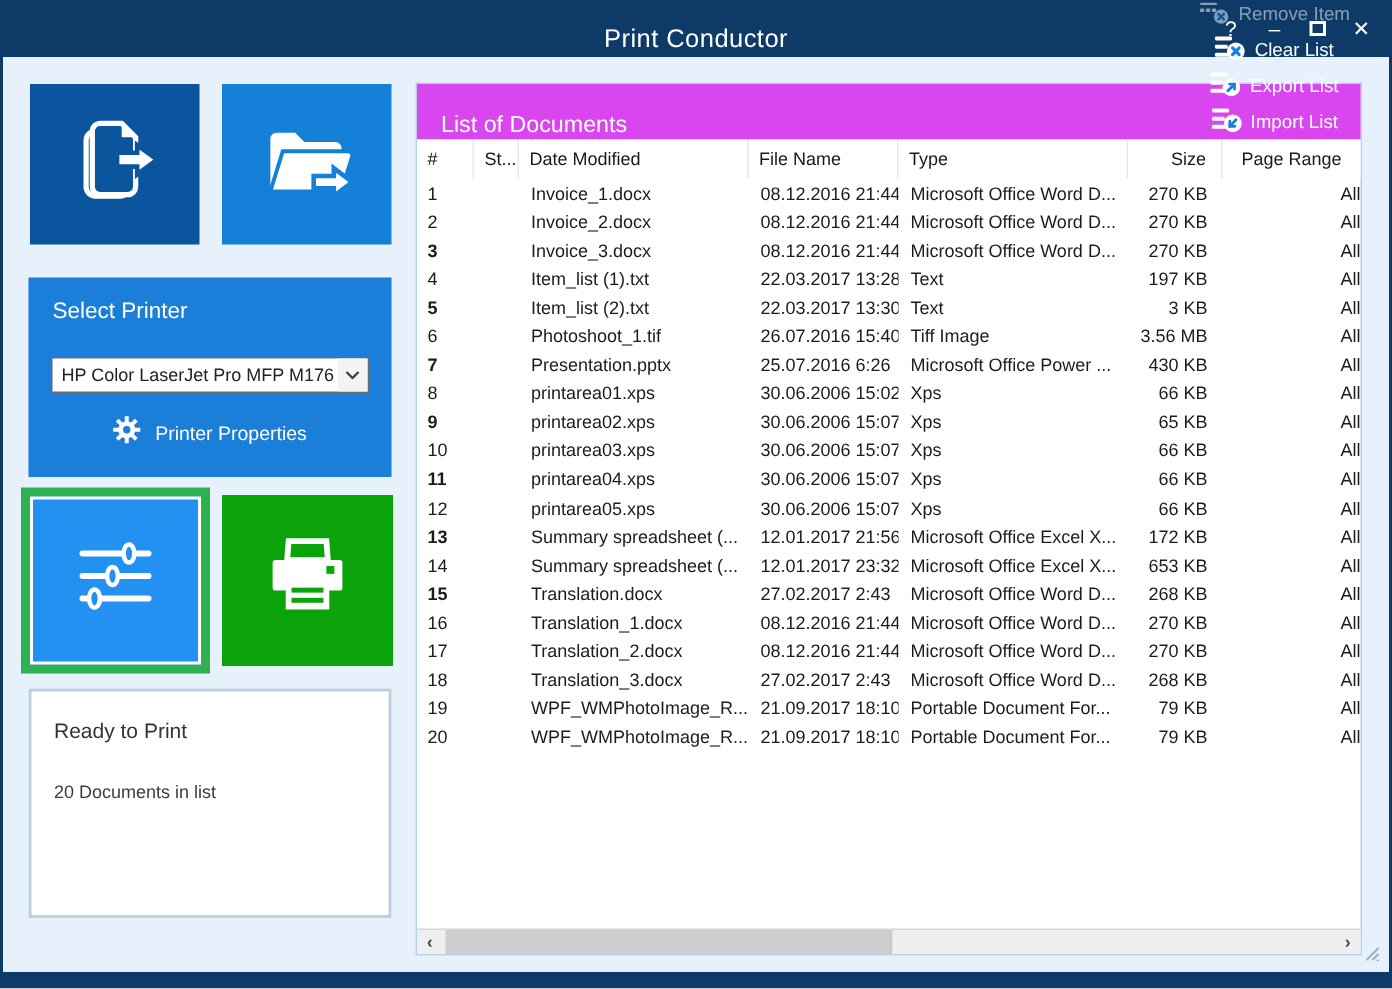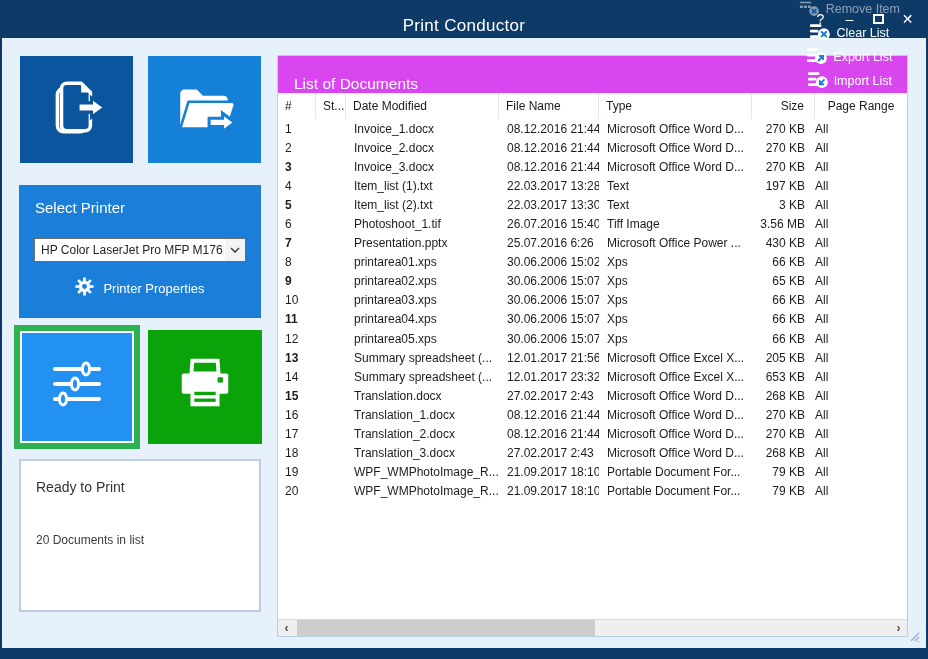--- a/index.html
+++ b/index.html
@@ -36,21 +36,21 @@
 
   .settings-frame { position:absolute; left:12px; top:287px; width:126px; height:124px;
                     background:#2eb150; padding:6px; cursor:pointer; }
   .settings-inner { width:100%; height:100%; background:#2391f2; border:2px solid #fff;
                     display:flex; align-items:center; justify-content:center; }
   .tile-print { left:146px; top:292px; width:114px; height:114px; background:#0aa30a; }
 
   .status-panel { position:absolute; left:17px; top:421px; width:242px; height:153px;
                   background:#fff; border:2px solid #bccee0; }
   .status-panel .status-title { position:absolute; left:15px; top:18px; font-size:14px; font-weight:300; color:#333; }
-  .status-panel .status-detail { position:absolute; left:15px; top:72px; font-size:12px; color:#3c3c3c; }
+  .status-panel .status-detail { position:absolute; left:15px; top:60px; font-size:12px; color:#3c3c3c; }
 
   
   .docs-panel { position:absolute; left:275px; top:17px; width:631px; height:582px;
                 background:#fff; border:1px solid #b7cfe8; }
   .docs-header { position:absolute; left:0; top:0; width:100%; height:37px; background:#d946ef;
                  display:flex; align-items:flex-end; }
   .docs-header .docs-title { color:#fff; font-size:15.5px; font-weight:300; padding-left:16px; flex:0 0 auto; }
   .toolbar { margin-left:auto; display:flex; align-items:center; padding-right:7px;flex-direction:column; }
   .tb-btn { display:flex; align-items:center; gap:6px; color:#fff; font-size:12.5px;
             margin-left:20px; cursor:pointer; white-space:nowrap; }
@@ -67,21 +67,21 @@
   .sort-arrow { position:absolute; left:138px; top:-1px; font-size:7px; color:#8fb4d9; }
 
   .rows { position:absolute; left:0; top:63px; width:629px; }
   .trow { display:grid; grid-template-columns:38px 30px 153px 100px 153px 63px 92px;
           height:19.1px; align-items:center; font-size:12px; color:#1c1c1c; cursor:default; }
   .trow .c { white-space:nowrap; overflow:hidden; }
   .c-num { padding-left:7px; }
   .c-num.bold { font-weight:700; }
   .c-file, .c-date, .c-type { padding-left:8px; }
   .c-size { text-align:right; padding-right:10px; }
-  .c-range { text-align:left; }
+  .c-range { text-align:right; }
 
   .hscroll { position:absolute; left:0; bottom:0; width:629px; height:17px; background:#efefef;
              border-top:1px solid #dadada; }
   .hs-arrow { position:absolute; top:0; width:17px; height:16px; display:flex; align-items:center;
               justify-content:center; color:#4a4a4a; font-size:12px; font-weight:700; cursor:pointer; }
   .hs-left { left:0; } .hs-right { right:0; }
   .hs-thumb { position:absolute; left:19px; top:0; width:298px; height:16px; background:#cdcdcd; cursor:grab; }
 
   .resize-grip { position:absolute; right:6px; bottom:2px; }
 </style>
@@ -396,21 +396,21 @@
     <div class="c c-type">Xps</div>
     <div class="c c-size">66 KB</div>
     <div class="c c-range">All</div>
   </div>
           <div class="trow">
     <div class="c c-num bold">13</div>
     <div class="c c-status"></div>
     <div class="c c-file">Summary spreadsheet (...</div>
     <div class="c c-date">12.01.2017 21:56</div>
     <div class="c c-type">Microsoft Office Excel X...</div>
-    <div class="c c-size">205 KB</div>
+    <div class="c c-size">172 KB</div>
     <div class="c c-range">All</div>
   </div>
           <div class="trow">
     <div class="c c-num">14</div>
     <div class="c c-status"></div>
     <div class="c c-file">Summary spreadsheet (...</div>
     <div class="c c-date">12.01.2017 23:32</div>
     <div class="c c-type">Microsoft Office Excel X...</div>
     <div class="c c-size">653 KB</div>
     <div class="c c-range">All</div>

